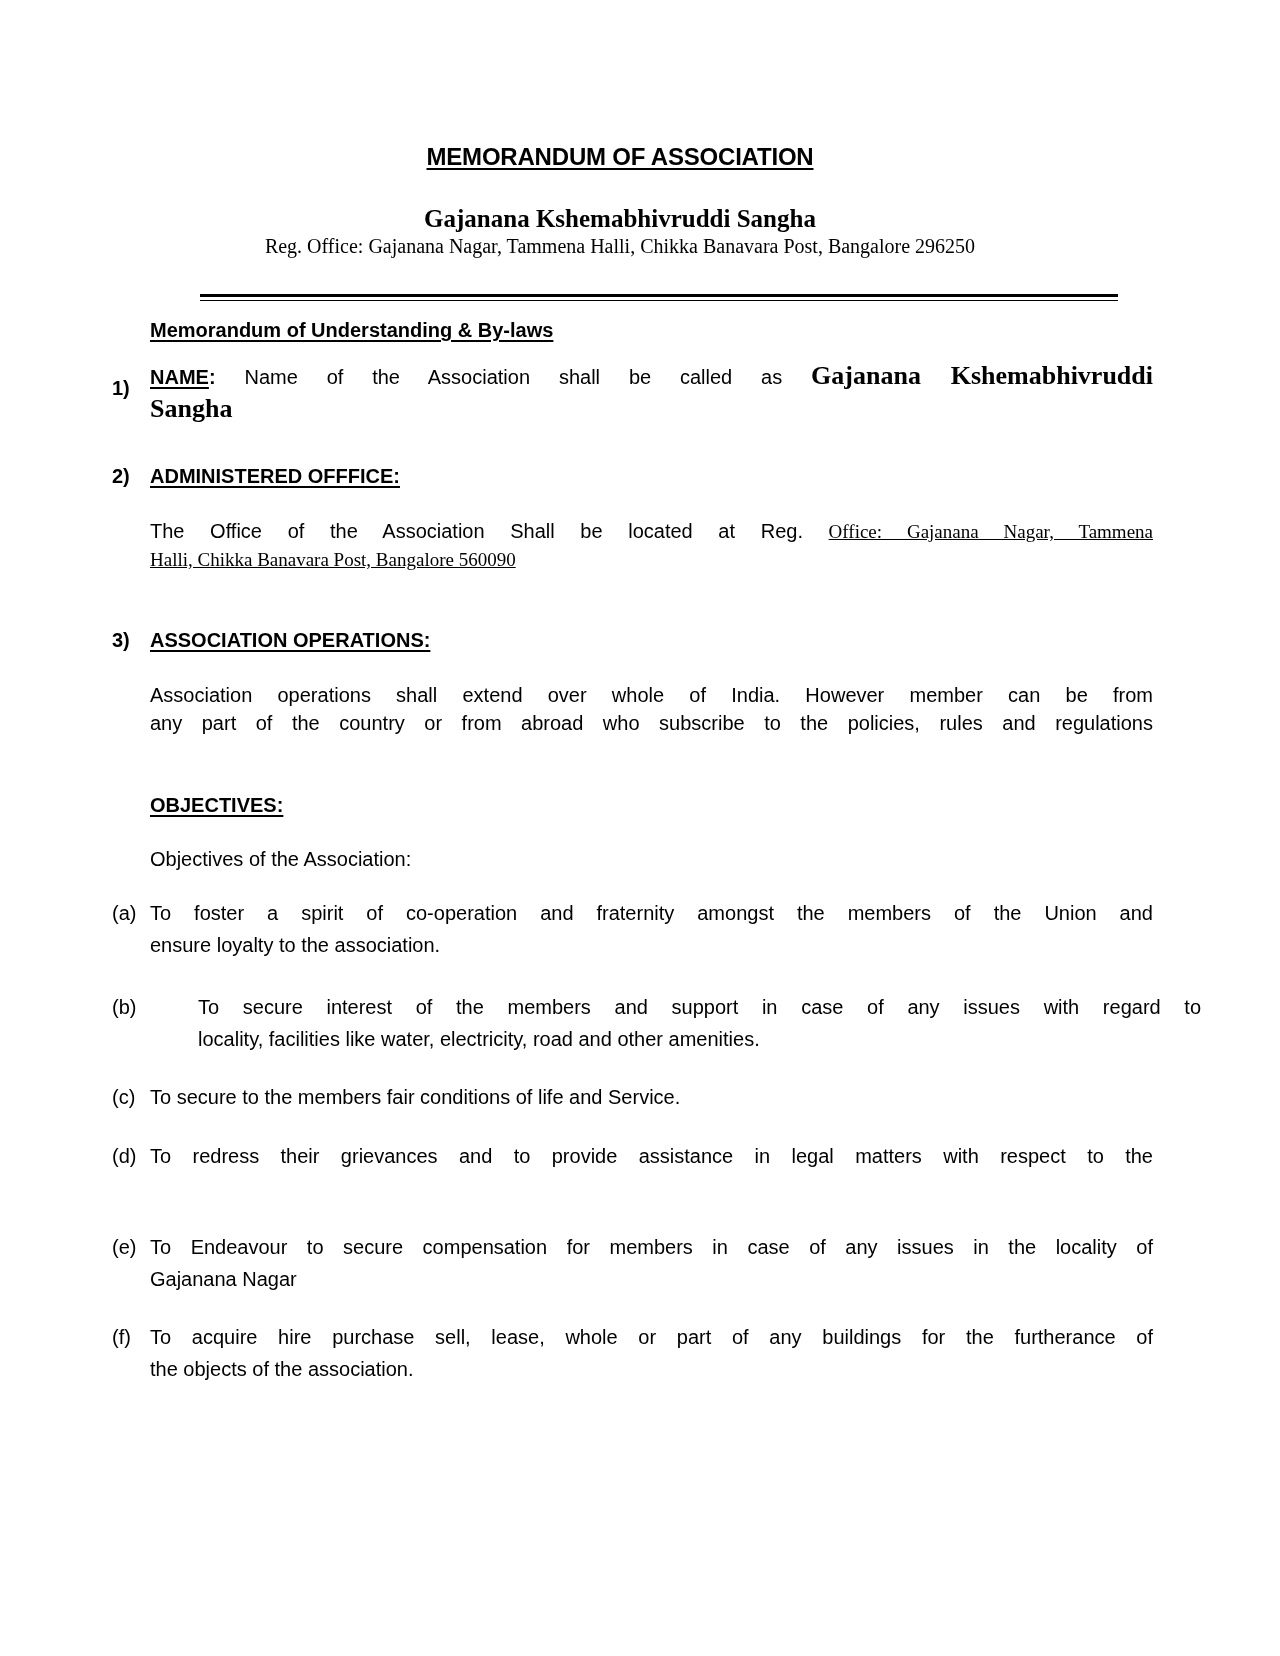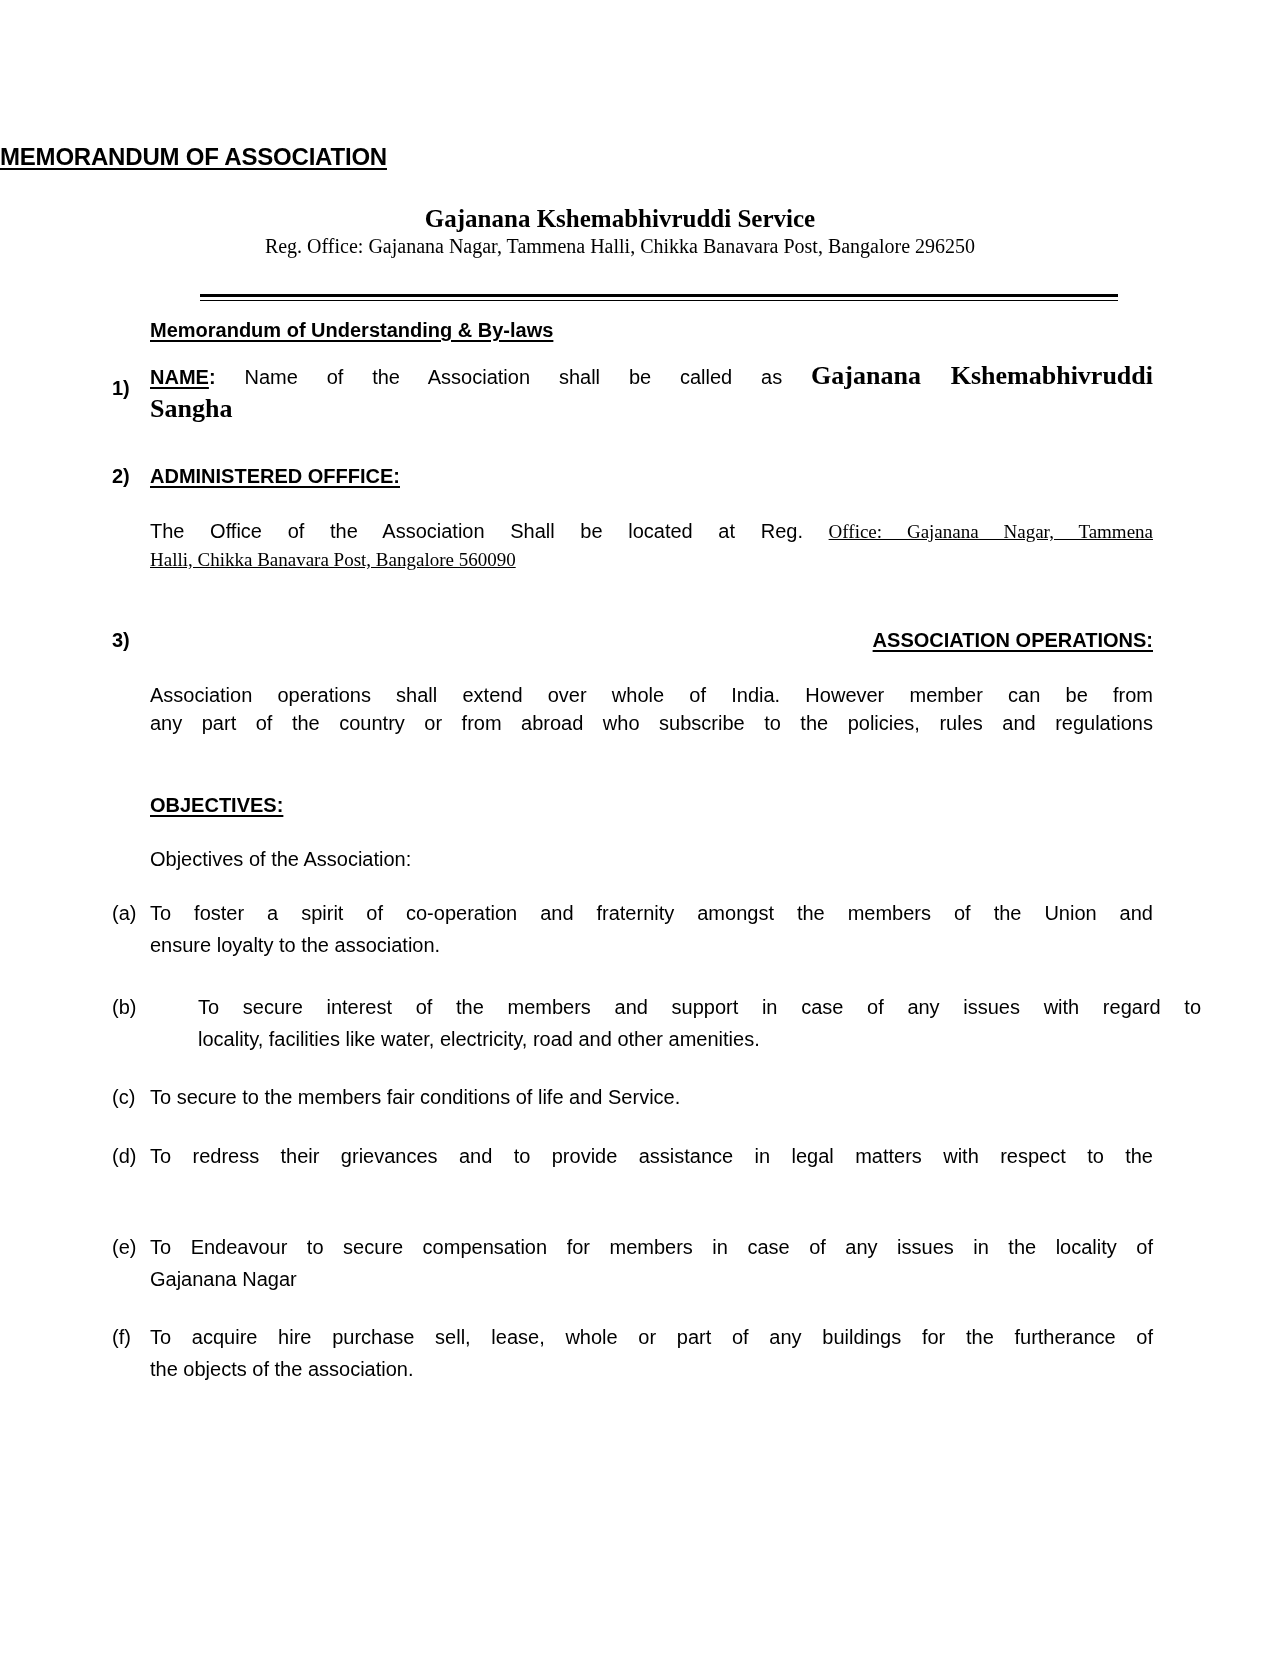--- a/index.html
+++ b/index.html
@@ -1,20 +1,20 @@
 <!DOCTYPE html>
 <html><head>
 <meta charset="utf-8">
 <style>
   html, body { margin: 0; padding: 0; background: #ffffff; }
   body { width: 1280px; height: 1656px; position: relative; color: #000; overflow: hidden; }
   .page { position: absolute; left: 0; top: 0; width: 1280px; height: 1656px; background: #fff; }
 
   .doc-title {
-    position: absolute; top: 143px; left: 0; width: 1240px; text-align: left;
+    position: absolute; top: 143px; left: 0; width: 1240px; text-align: center;
     font-family: "Liberation Sans", sans-serif; font-weight: bold; font-size: 24px;
     text-decoration: underline; text-underline-offset: 3px; text-decoration-thickness: 2px;
     letter-spacing: -0.2px;
   }
   .org-name {
     position: absolute; top: 205px; left: 0; width: 1240px; text-align: center;
     font-family: "Liberation Serif", serif; font-weight: bold; font-size: 25px;
   }
   .org-address {
     position: absolute; top: 235px; left: 0; width: 1240px; text-align: center;
@@ -33,21 +33,21 @@
   .serif-inline { font-family: "Liberation Serif", serif; font-size: 19px; text-decoration: underline; }
   .serif-big { font-family: "Liberation Serif", serif; font-weight: bold; font-size: 26px; }
   .obj-text { line-height: 32px; }
 </style>
 </head>
 <body>
 
 <div class="page">
 
   <div class="doc-title">MEMORANDUM OF ASSOCIATION</div>
-  <div class="org-name">Gajanana Kshemabhivruddi Service</div>
+  <div class="org-name">Gajanana Kshemabhivruddi Sangha</div>
   <div class="org-address">Reg. Office: Gajanana Nagar, Tammena Halli, Chikka Banavara Post, Bangalore 296250</div>
   <div class="double-rule"></div>
 
   <div class="block" style="top:316px;">
     <span class="heading">Memorandum of Understanding &amp; By-laws</span>
   </div>
 
   <div class="num bold" style="top:374px;">1)</div>
   <div class="block" style="top:360px;">
     <div class="justify-all" style="line-height:31px;">
@@ -64,21 +64,21 @@
   </div>
   <div class="block" style="top:517px;">
     <div class="justify-all" style="line-height:28px;">
       <span>The Office of the Association Shall be located at Reg.</span>
       <span class="serif-inline">Office: Gajanana Nagar, Tammena</span>
     </div>
     <div class="serif-inline" style="line-height:28px;">Halli, Chikka Banavara Post, Bangalore 560090</div>
   </div>
 
   <div class="num bold" style="top:626px;">3)</div>
-  <div class="block" style="top:626px;text-align:right;">
+  <div class="block" style="top:626px;">
     <span class="heading">ASSOCIATION OPERATIONS:</span>
   </div>
   <div class="block" style="top:681px; line-height:28px;">
     <div class="justify-all">Association operations shall extend over whole of India. However member can be from</div>
     <div class="justify-all">any part of the country or from abroad who subscribe to the policies, rules and regulations</div>
   </div>
 
   <div class="block" style="top:791px;">
     <span class="heading">OBJECTIVES:</span>
   </div>

